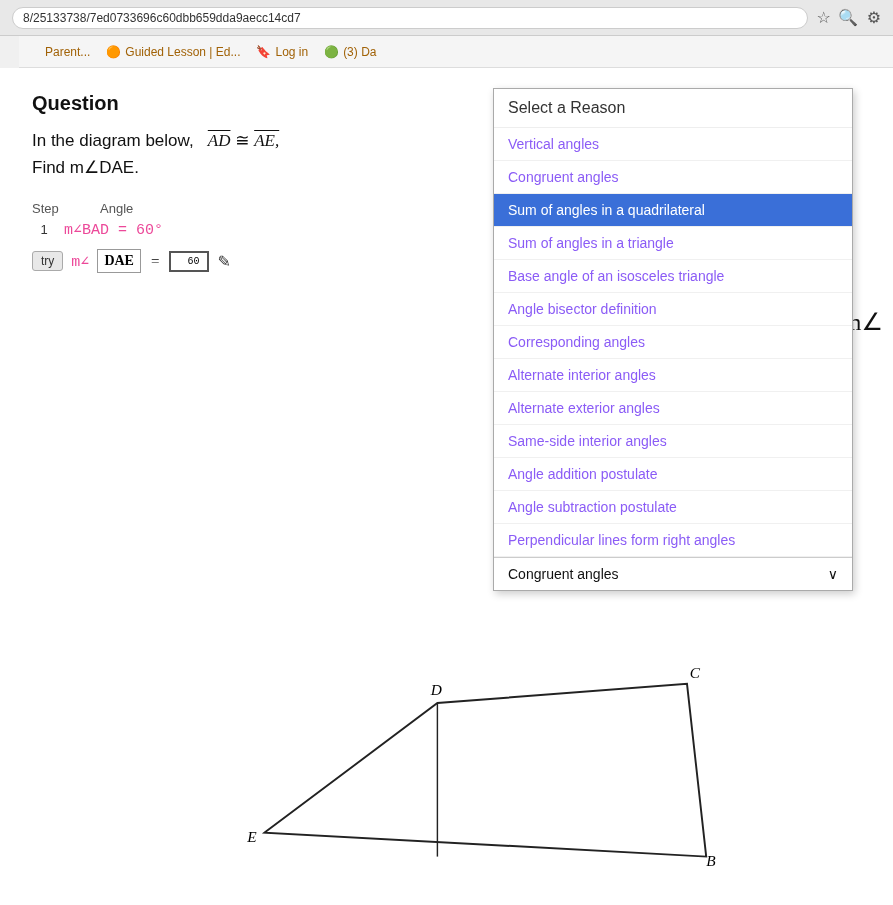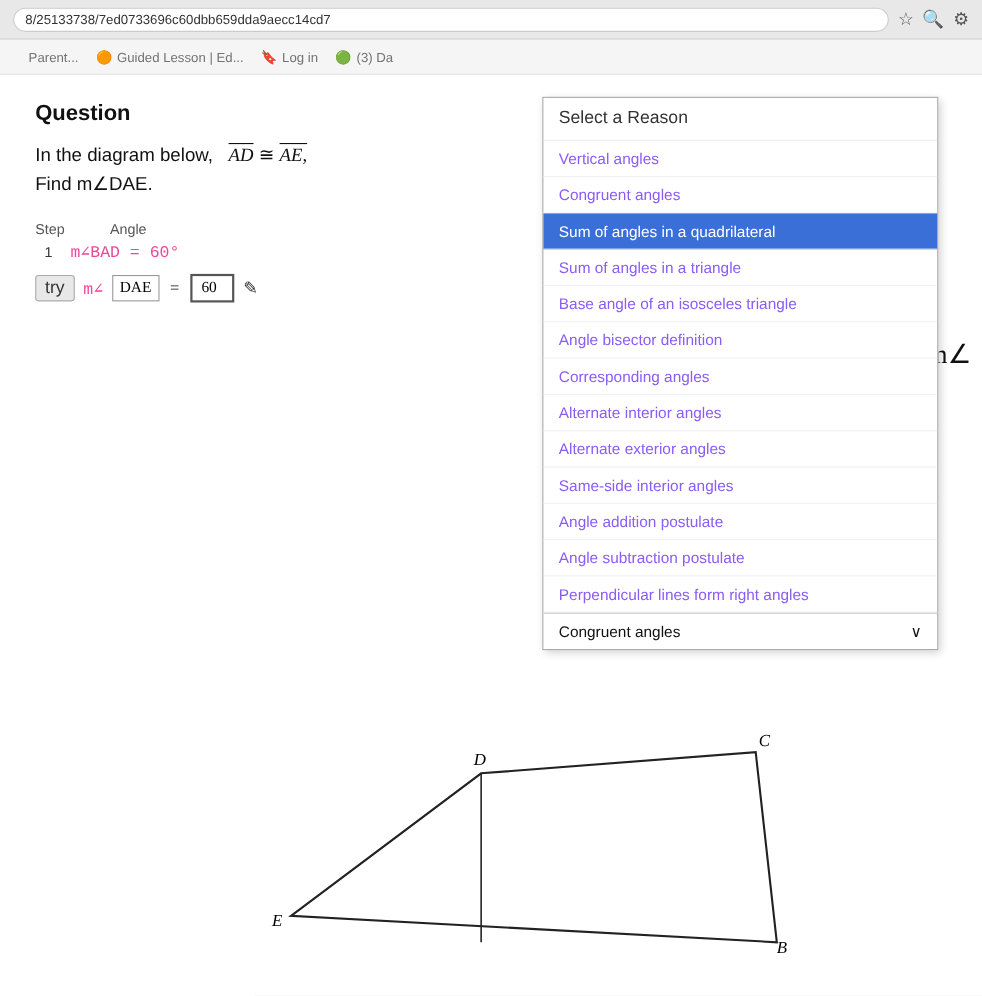--- a/index.html
+++ b/index.html
@@ -43,21 +43,22 @@
     
     .bookmarks-bar {
       background: #f5f5f5;
       height: 32px;
       display: flex;
       align-items: center;
       padding: 0 26px;
       gap: 16px;
       border-bottom: 1px solid #ddd;
       font-size: 12px;
-      color: #737373;
+      color: #a16207;
+      margin-left: 19px;
     }
     .bookmark-item {
       display: flex;
       align-items: center;
       gap: 4px;
       cursor: pointer;
       white-space: nowrap;
     }
 
     
@@ -126,41 +127,42 @@
       font-size: 15px;
       color: #ec4899;
       font-family: Liberation Mono, monospace;
     }
 
     .try-button {
       background: #e8e8e8;
       border: 1px solid #aaa;
       border-radius: 3px;
       padding: 2px 8px;
-      font-size: 16px;
+      font-size: 12px;
       cursor: pointer;
       color: #333;
     }
 
     .angle-box {
       border: 1px solid #999;
       padding: 3px 6px;
       font-size: 14px;
       background: white;
       font-family: 'Times New Roman', serif;
+      font-weight: bold;
     }
 
     .value-box {
       border: 2px solid #555;
       padding: 3px 8px;
-      font-size: 14px;
-      background: white;
-      font-family: Liberation Serif, serif;
+      font-size: 10px;
+      background: white;
+      font-family: Liberation Mono, monospace;
       min-width: 40px;
-      text-align: left;
+      text-align: right;
     }
 
     .equals-sign {
       font-size: 15px;
       font-family: 'Times New Roman', serif;
       padding: 0 2px;
     }
 
     .pencil-icon {
       font-size: 16px;

